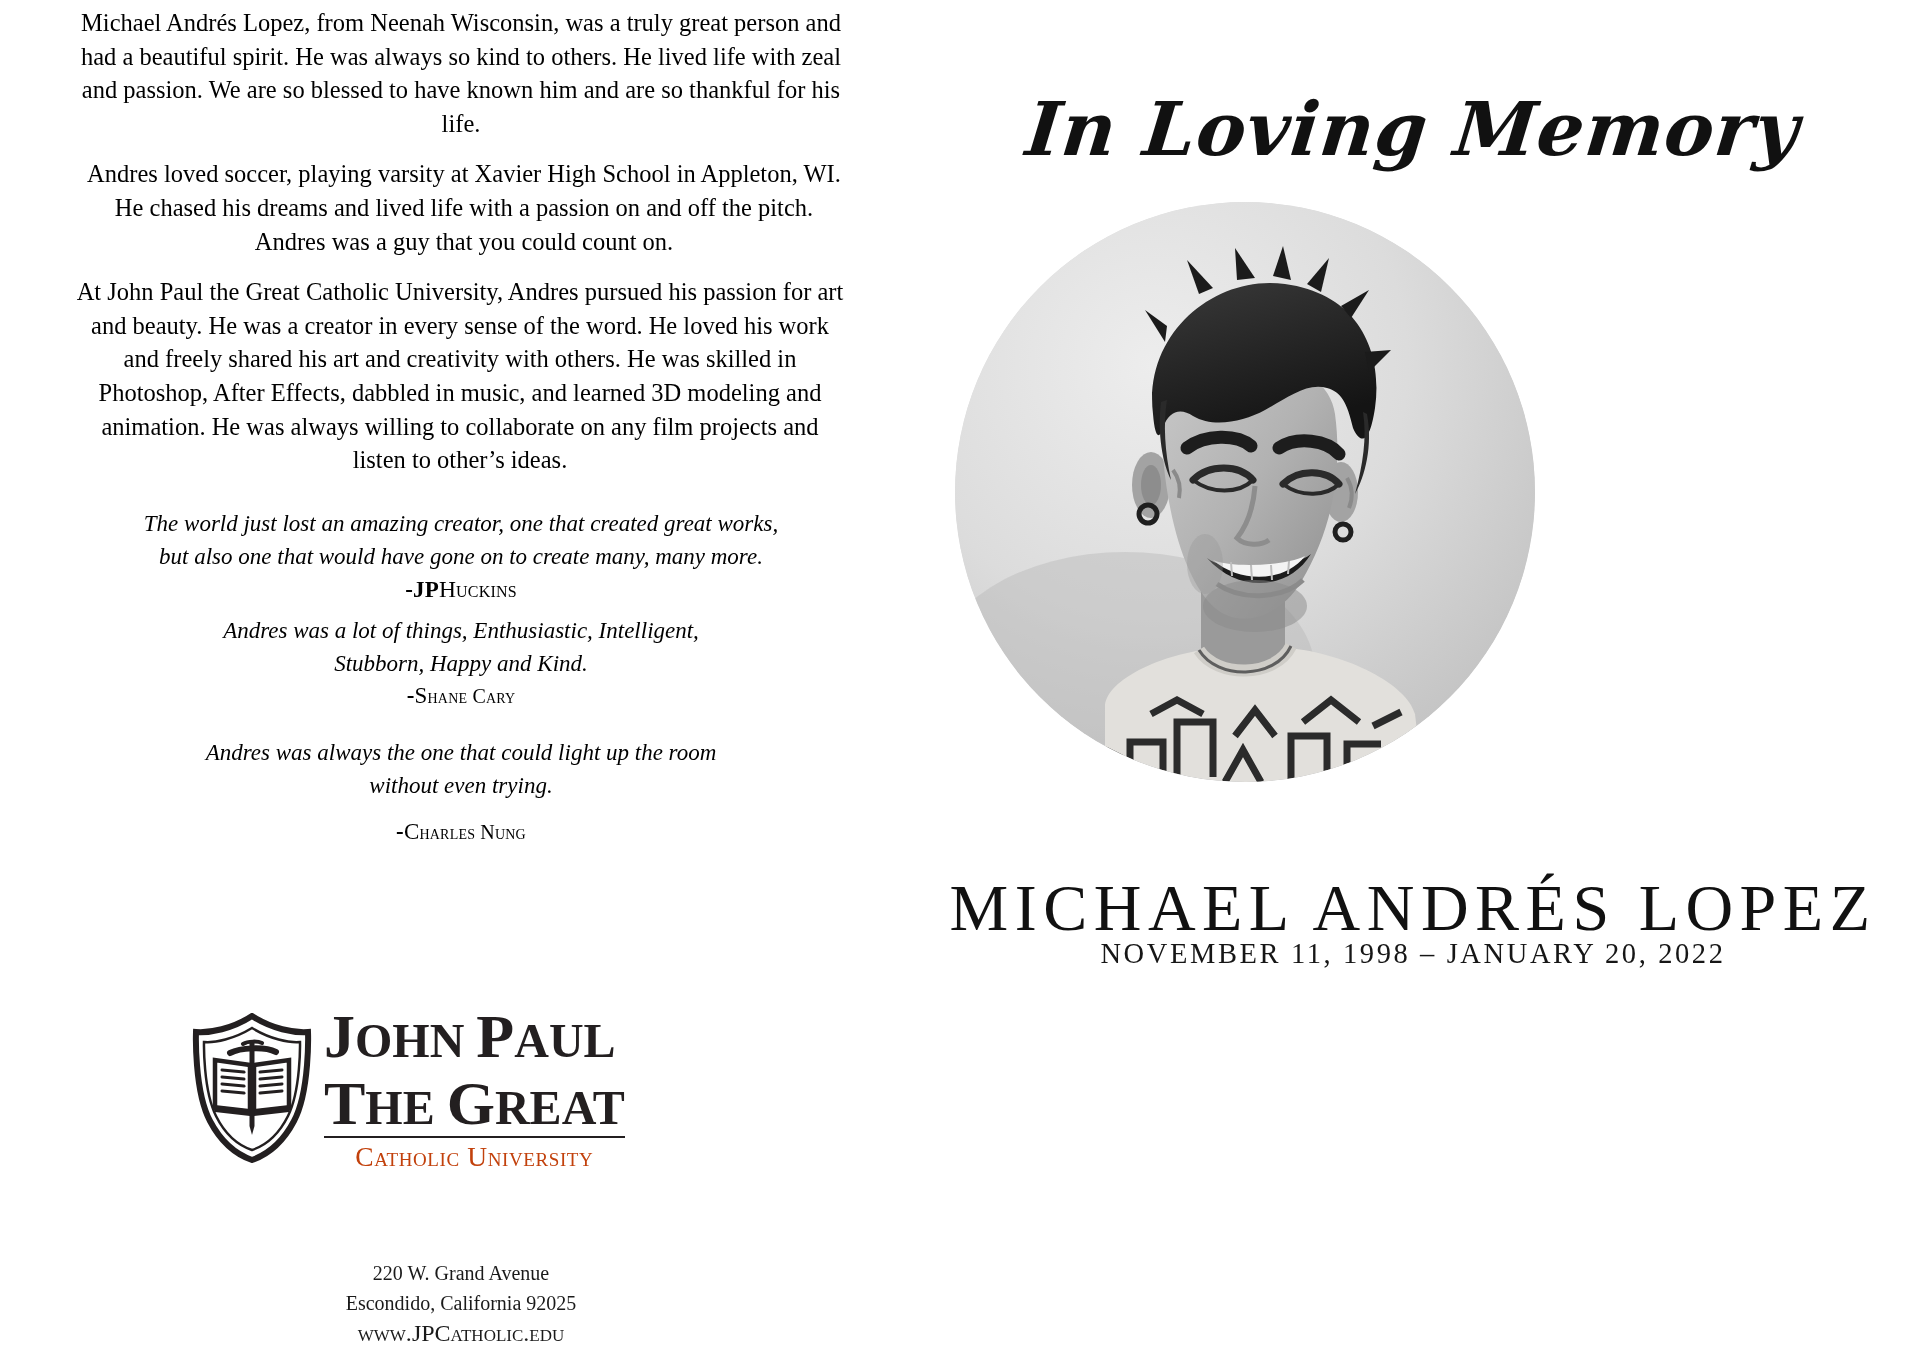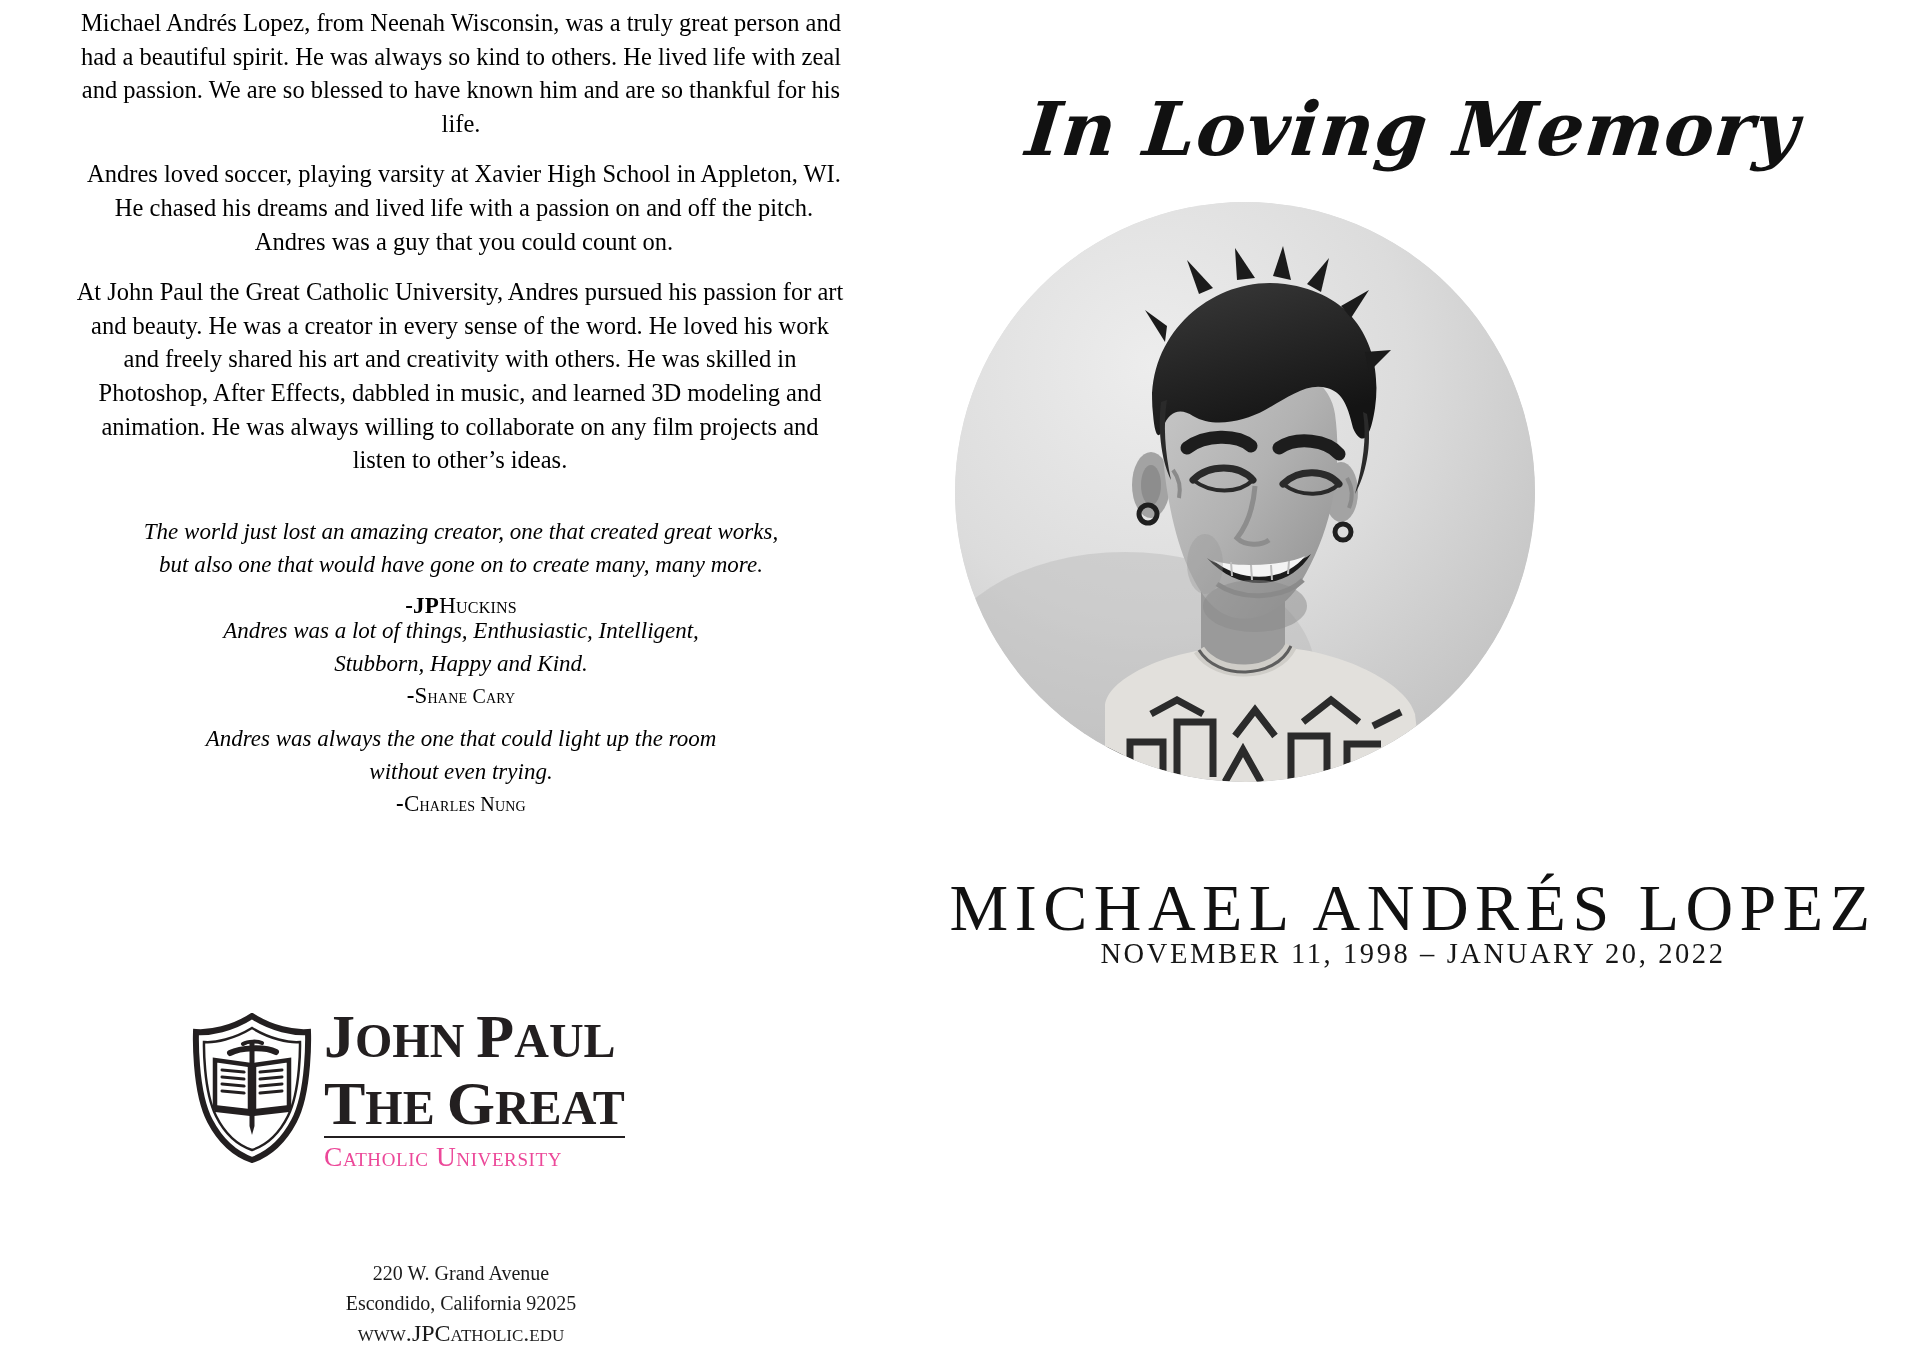--- a/index.html
+++ b/index.html
@@ -102,23 +102,24 @@
   .wm-cap { font-size: 62px; }
   .wm-rule {
     border-top: 2px solid #231f20;
     margin-top: 3px;
     width: 100%;
   }
   .wm-line3 {
     font-family: "Liberation Serif", "DejaVu Serif", serif;
     font-size: 27.5px;
     letter-spacing: 0.6px;
-    color: #ec4899;
+    color: #c2410c;
     margin-top: 3px;
     white-space: nowrap;
+    text-align: center;
   }
 
   
   .address {
     position: absolute;
     left: 18px;
     top: 1258px;
     width: 790px;
     text-align: center;
   }
@@ -200,35 +201,35 @@
 
   <div class="left-panel">
 
     <div class="bio-block">
       <p class="bio-para p1">Michael Andrés Lopez, from Neenah Wisconsin, was a truly great person and had a beautiful spirit. He was always so kind to others. He lived life with zeal and passion. We are so blessed to have known him and are so thankful for his life.</p>
       <p class="bio-para p2">Andres loved soccer, playing varsity at Xavier High School in Appleton, WI.  He chased his dreams and lived life with a passion on and off the pitch. Andres was a guy that you could count on.</p>
       <p class="bio-para p3">At John Paul the Great Catholic University, Andres pursued his passion for art and beauty. He was a creator in every sense of the word. He loved his work and freely shared his art and creativity with others. He was skilled in Photoshop, After Effects, dabbled in music, and learned 3D modeling and animation. He was always willing to collaborate on any film projects and listen to other’s ideas.</p>
     </div>
 
     <div class="quote-group" style="top:508px;">
-      <p class="quote-text" style="width:640px;margin:8px auto;">The world just lost an amazing creator, one that created great works, but also one that would have gone on to create many, many more.</p>
+      <p class="quote-text" style="width:640px;margin:0 auto;">The world just lost an amazing creator, one that created great works, but also one that would have gone on to create many, many more.</p>
       <p class="quote-attr">
         <span class="attr-dash">-</span><span style="font-weight:600;">JP</span><span class="sc">Huckins</span>
       </p>
     </div>
 
     <div class="quote-group" style="top:615px;">
       <p class="quote-text" style="width:560px;margin:0 auto;">Andres was a lot of things, Enthusiastic, Intelligent, Stubborn, Happy and Kind.</p>
       <p class="quote-attr">
         <span class="attr-dash">-</span><span>S</span><span class="sc" style="font-size:20px;">hane Cary</span>
       </p>
     </div>
 
     <div class="quote-group" style="top:723px;">
-      <p class="quote-text" style="width:530px;margin:0 auto;">Andres was always the one that could light up the room without even trying.</p>
+      <p class="quote-text" style="width:530px;margin:14px auto;">Andres was always the one that could light up the room without even trying.</p>
       <p class="quote-attr">
         <span class="attr-dash">-</span><span>C</span><span class="sc" style="font-size:20px;">harles Nung</span>
       </p>
     </div>
 
     <div class="logo-wrap">
       <span>
         <svg class="shield-svg" width="128" height="150" viewBox="0 0 128 150" xmlns="http://www.w3.org/2000/svg">
 
           <path d="M64 3 C44 16, 22 20, 8 19 C8 19, 6 78, 22 108 C34 131, 50 142, 64 147 C78 142, 94 131, 106 108 C122 78, 120 19, 120 19 C106 20, 84 16, 64 3 Z" fill="none" stroke="#231f20" stroke-width="6"></path>

